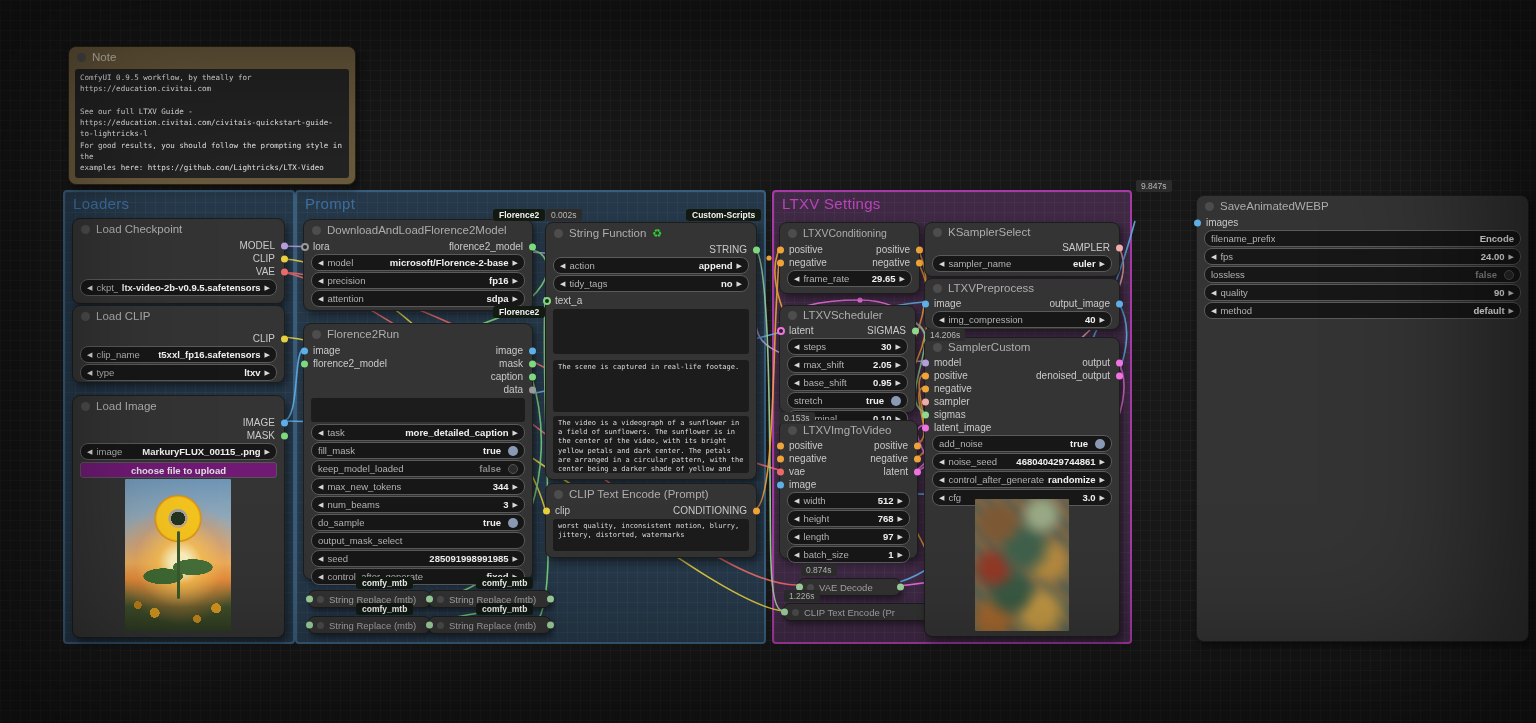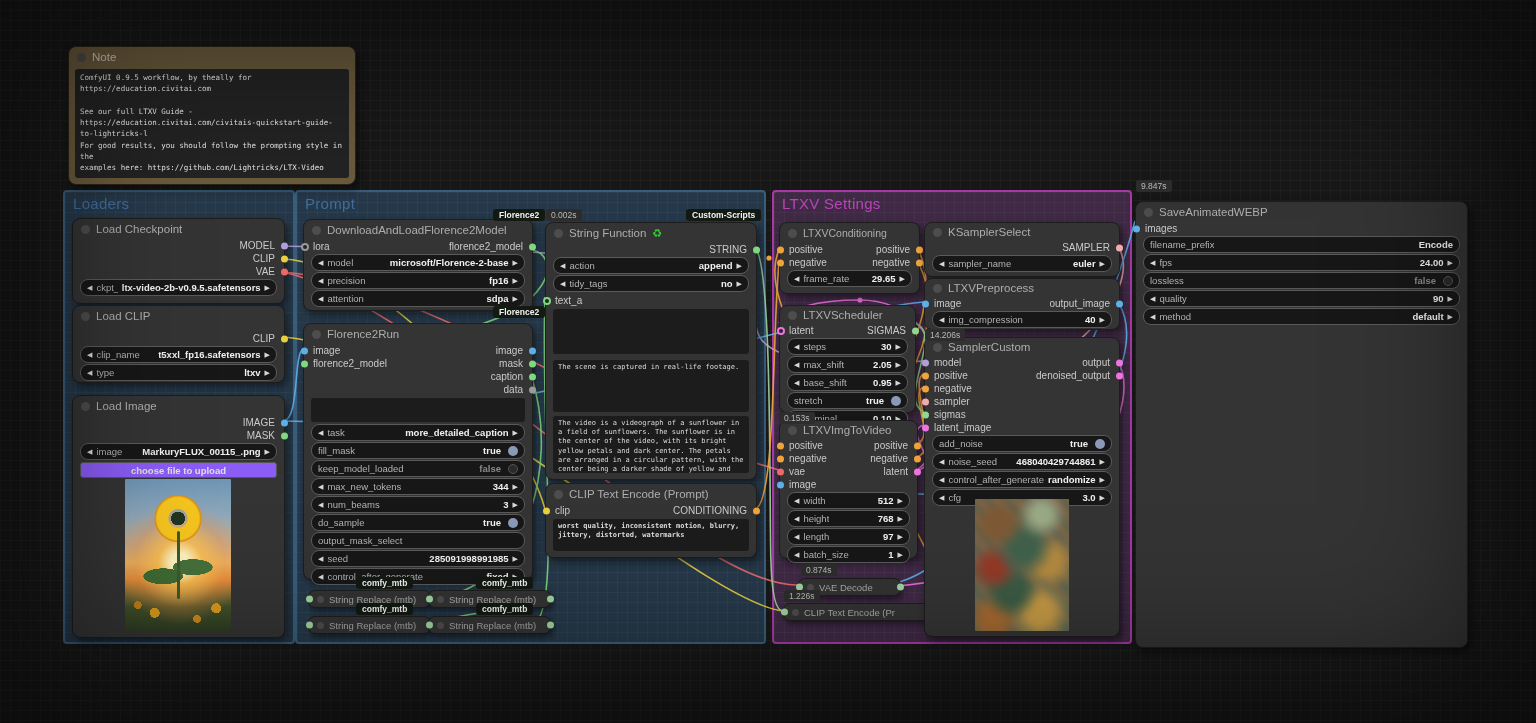--- a/index.html
+++ b/index.html
@@ -49,21 +49,21 @@
   .ring.d-mask{border-color:var(--mask);} .ring.d-latent{border-color:var(--latent);} .ring.d-gray{border-color:#999;}
 
   .widget{height:15px;margin:1px 7px;background:#171717;border:1px solid #5a5a5a;border-radius:8px;
     display:flex;align-items:center;padding:0 6px;font-size:9.5px;gap:4px;overflow:hidden;}
   .warr{font-size:7px;color:#d8d8d8;line-height:1;flex:none;}
   .wname{color:#b2b2b2;white-space:nowrap;overflow:hidden;}
   .wval{margin-left:auto;color:#f0f0f0;font-weight:bold;white-space:nowrap;}
   .wval.dim{color:#8a8a8a;}
   .tog{width:10px;height:10px;border-radius:50%;background:#8a99b5;margin-left:3px;flex:none;}
   .tog.off{background:#2b2b2b;border:1px solid #555;width:8px;height:8px;}
-  .wbtn{height:14px;margin:2px 7px;background:#8b5cf6;border:1px solid #555;border-radius:3px;
+  .wbtn{height:14px;margin:2px 7px;background:#701a75;border:1px solid #555;border-radius:3px;
     display:flex;align-items:center;justify-content:center;font-size:9.5px;font-weight:bold;color:#e0e0e0;}
   .ta{margin:2px 7px;background:#1c1c1c;border-radius:3px;padding:3px 5px;
     font-family:"DejaVu Sans Mono",monospace;font-size:7px;line-height:1.32;color:#dcdcdc;
     overflow:hidden;white-space:pre-wrap;word-break:break-word;}
 
   .badge{position:absolute;background:#121a12;color:#f2f2f2;font-size:8.5px;font-weight:bold;
     padding:1px 6px;border-radius:3px;z-index:5;white-space:nowrap;}
   .timing{position:absolute;background:#2d2d2d;color:#b9b9b9;font-size:8.5px;padding:1px 5px;border-radius:2px;z-index:5;white-space:nowrap;}
 
   .cnode{position:absolute;height:16px;background:#333;border:1px solid #1d1d1d;border-radius:7px;
@@ -453,21 +453,21 @@
     <div class="srow">
       <span class="sin">
           <i class="dot l d-clip"></i>
           <span>clip</span>
         </span>
       <span class="sout">
           <span>CONDITIONING</span>
           <i class="dot r d-cond"></i>
         </span>
     </div>
-    <div class="ta" style="height:26px;font-weight:bold;">worst quality, inconsistent motion, blurry, jittery, distorted, watermarks</div>
+    <div class="ta" style="height:26px;">worst quality, inconsistent motion, blurry, jittery, distorted, watermarks</div>
   </div>
 
   <div class="node" style="left:779px;top:222px;width:139px;height:70px;">
     <div class="nh">
         <span class="ndot"></span>
       <span style="font-size:10.5px;">LTXVConditioning</span>
       </div>
     <div class="srow">
       <span class="sin">
           <i class="dot l d-cond"></i>
@@ -739,21 +739,21 @@
         <span class="wname">cfg</span>
         <span class="wval">3.0</span>
         <span class="warr">▶</span>
       </div>
     <div class="pv" style="position:absolute;left:50px;top:161px;width:94px;height:132px;">
         <div class="latent"></div>
       </div>
   </div>
 
   <div class="timing" style="left:1136px;top:180px;">9.847s</div>
-  <div class="node" style="left:1135px;top:195px;width:331px;height:445px;margin-top:6px;">
+  <div class="node" style="left:1196px;top:195px;width:331px;height:445px;">
     <div class="nh">
         <span class="ndot"></span>
       <span>SaveAnimatedWEBP</span>
       </div>
     <div class="srow">
         <span class="sin">
           <i class="dot l d-image"></i>
           <span>images</span>
         </span>
       </div>

